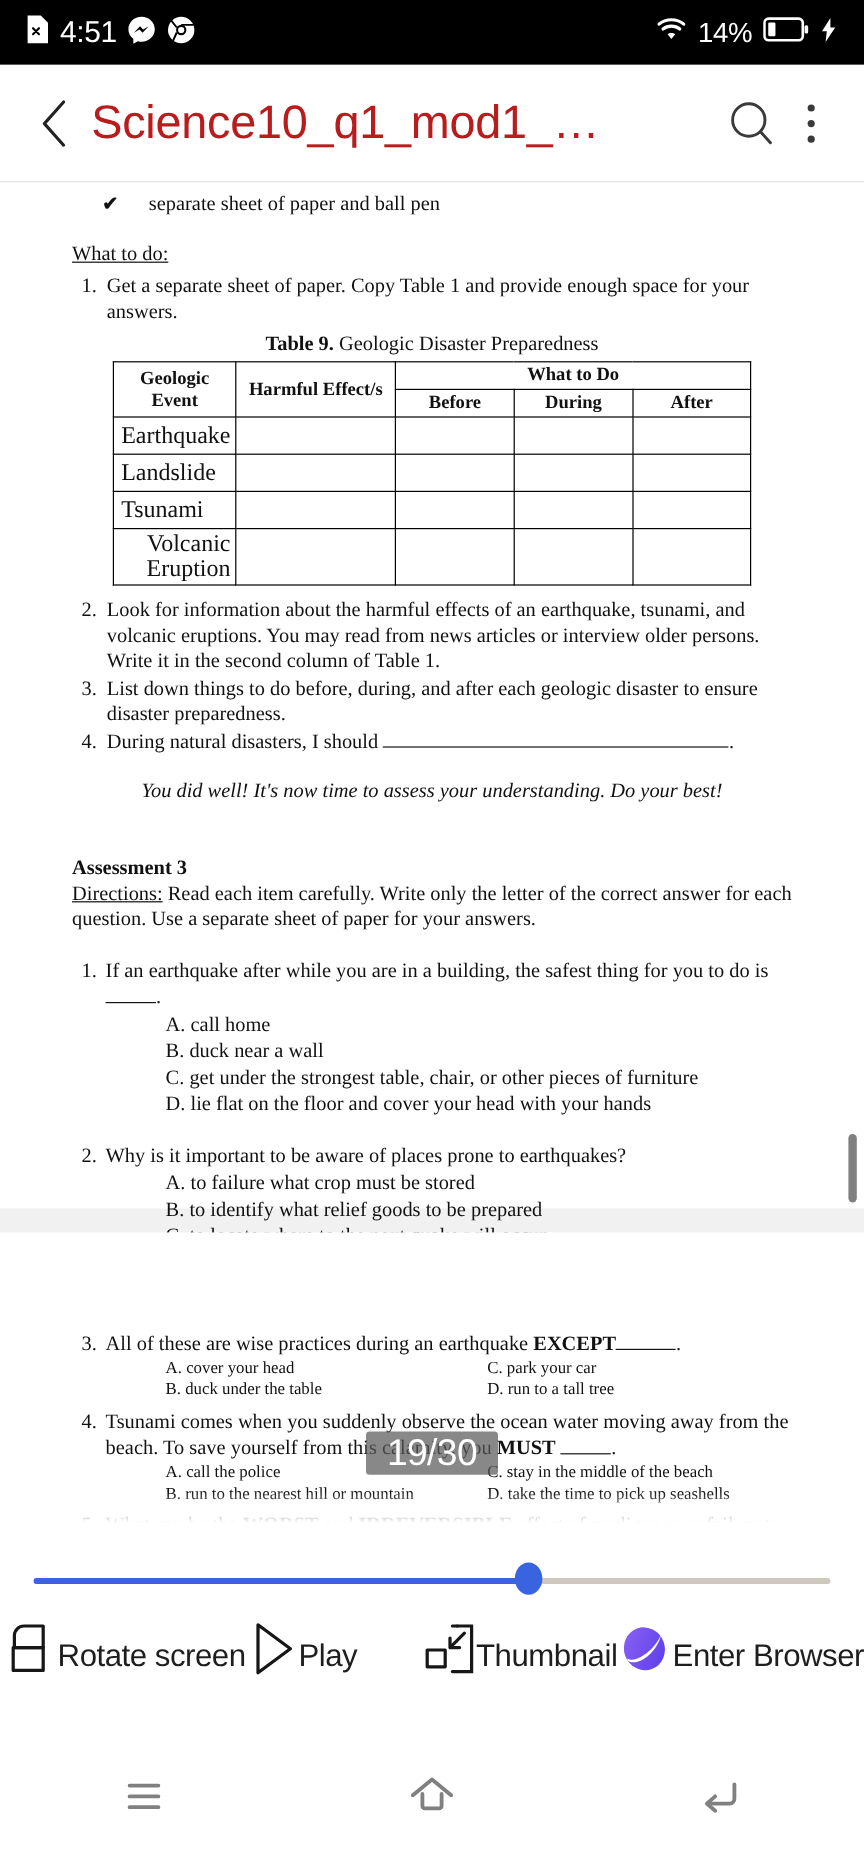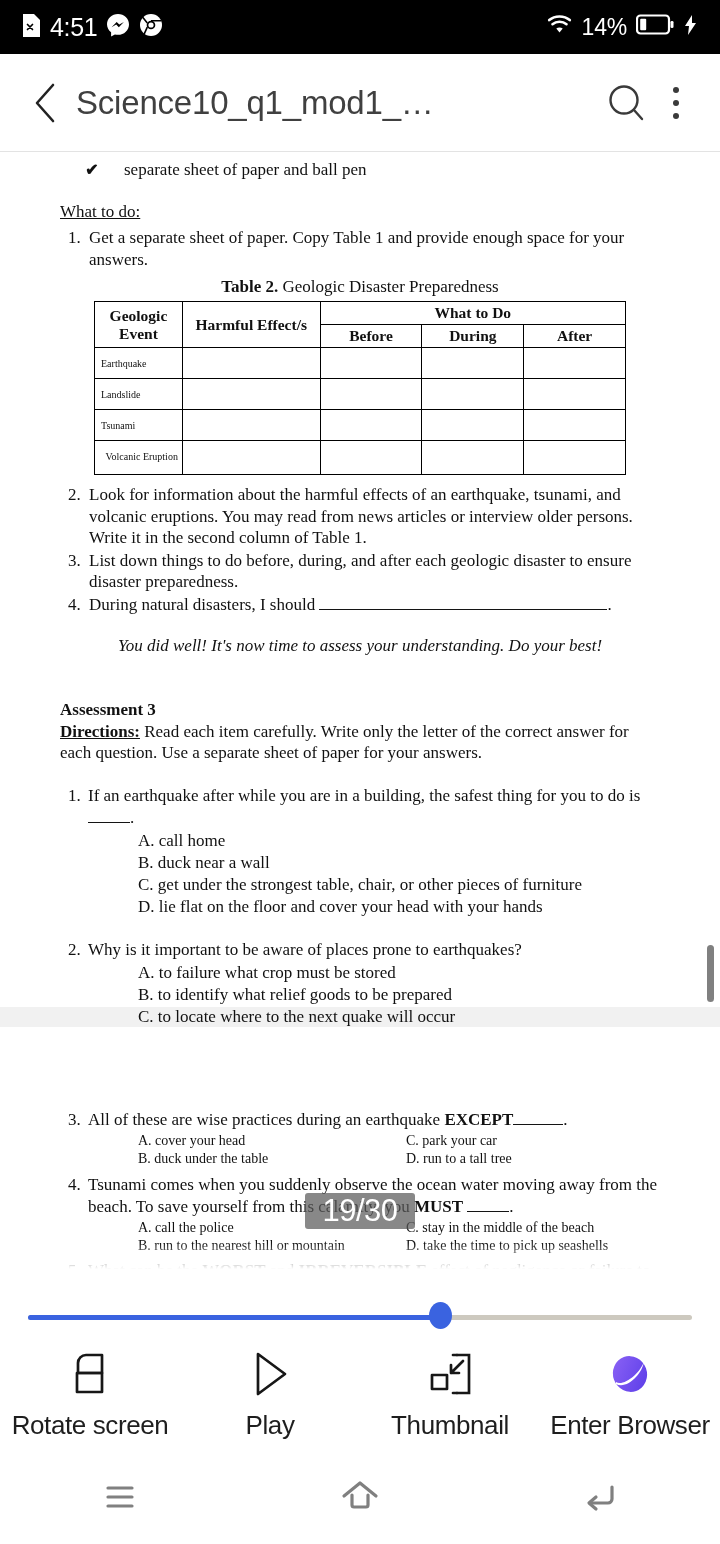--- a/index.html
+++ b/index.html
@@ -13,37 +13,37 @@
 
   
   .statusbar {
     position: absolute; top: 0; left: 0;
     width: 720px; height: 54px;
     background: #000; color: #fff;
     display: flex; align-items: center;
     padding: 0 22px;
   }
   .sb-left { display: flex; align-items: center; gap: 9px; }
-  .sb-right { margin-left: auto; display: flex; gap: 9px; }
+  .sb-right { margin-left: auto; display: flex; align-items: center; gap: 9px; }
   .sb-time { font-size: 25px; font-weight: 500; letter-spacing: -0.3px; }
   .sb-pct { font-size: 23px; font-weight: 400; letter-spacing: -0.2px; }
   .ico { display: block; }
 
   
   .appbar {
     position: absolute; top: 54px; left: 0;
     width: 720px; height: 98px;
     background: #fff;
     display: flex; align-items: center;
     padding: 0 22px;
     border-bottom: 1px solid #e3e3e3;
   }
   .back-btn { width: 46px; height: 52px; display:flex; align-items:center; justify-content:center; flex:none; }
   .doc-title {
-    font-size: 33px; color: #404040; font-weight: 400;
+    font-size: 39px; color: #b91c1c; font-weight: 400;
     margin-left: 8px;
     white-space: nowrap; overflow: hidden;
     max-width: 430px; letter-spacing: -0.2px;
   }
   .appbar-spacer { flex: 1 1 auto; }
   .search-btn { width: 56px; height: 56px; display:flex; align-items:center; justify-content:center; flex:none; }
   .more-btn { width: 44px; height: 56px; display:flex; align-items:center; justify-content:center; flex:none; }
   .dot { width: 6px; height: 6px; border-radius: 50%; background: #3a3a3a; display:block; }
   .dots { display:flex; flex-direction:column; gap:7px; align-items:center; }
 
@@ -88,29 +88,29 @@
     border-collapse: collapse;
     width: 532px; margin: 0 auto;
     font-family: "Liberation Serif", serif;
   }
   table.t1 td, table.t1 th {
     border: 1px solid #000;
     font-size: 15px;
     padding: 2px 4px;
   }
   table.t1 th { font-weight: bold; text-align:center; font-size:15.5px; }
-  table.t1 td.rowlabel { text-align:left; padding-left: 6px; font-weight: normal; font-size: 10px; }
+  table.t1 td.rowlabel { text-align:left; padding-left: 6px; font-weight: normal; font-size: 20px; }
   .cell-h { height: 31px; }
   .cell-b { height: 31px; }
 
   .praise { text-align:center; font-style: italic; font-size: 17px; margin-top: 20px; }
 
   .assess-h { font-size: 17px; font-weight: bold; margin-top: 44px; }
   .dir { font-size: 17px; line-height: 1.25; margin-top: 1px; }
-  .dir .u { font-weight: bold; text-decoration: underline; }
+  .dir .u { font-weight: normal; text-decoration: underline; }
 
   ol.qs { list-style:none; margin-top: 22px; }
   ol.qs > li { font-size: 17px; line-height: 1.3; position:relative; padding-left: 28px; margin-bottom: 4px; }
   ol.qs > li .qn { position:absolute; left: 8px; top:0; }
   .choices { padding-left: 50px; margin-top: 1px; }
   .choices div { font-size: 17px; line-height: 1.28; }
   .choices2 { padding-left: 50px; margin-top:1px; }
   .choices2 .crow { display:flex; font-size:14px; line-height:1.28; }
   .choices2 .crow span:first-child { width: 268px; flex:none; }
 
@@ -167,21 +167,21 @@
     position:absolute; top:6px; width:23px; height:27px; border-radius:50%;
     background:#3a63e0;
   }
 
   
   .actionbar {
     position:absolute; left:0; top:1340px; width:720px; height:110px;
     display:flex; align-items:flex-start;
   }
   .act {
-    flex: 1 1 0; display:flex; flex-direction:column; align-items:center;
+    flex: 1 1 0; display:flex; flex-direction:row; align-items:center;
     padding-top: 8px;
   }
   .act-ico { height: 52px; display:flex; align-items:center; justify-content:center; }
   .act-label {
     margin-top: 10px; font-size: 26px; color:#1e1e1e;
     font-family: "Liberation Sans", sans-serif; letter-spacing:-0.4px;
     white-space: nowrap;
   }
 
   
@@ -280,21 +280,21 @@
         <div class="what-todo">What to do:</div>
 
         <ol class="steps">
           <li>
             <span class="num">1.</span>
             <span>Get a separate sheet of paper. Copy Table 1 and provide enough space for your answers.</span>
           </li>
         </ol>
 
         <div class="table-caption">
-          <b>Table 2.</b><span> Geologic Disaster Preparedness</span>
+          <b>Table 9.</b><span> Geologic Disaster Preparedness</span>
         </div>
 
         <table class="t1">
           <tbody>
               <tr>
             <th rowspan="2" class="cell-h" style="width:88px;">Geologic Event</th>
             <th rowspan="2" class="cell-h" style="width:138px;">Harmful Effect/s</th>
             <th colspan="3" style="height:19px;">What to Do</th>
           </tr>
           <tr>

